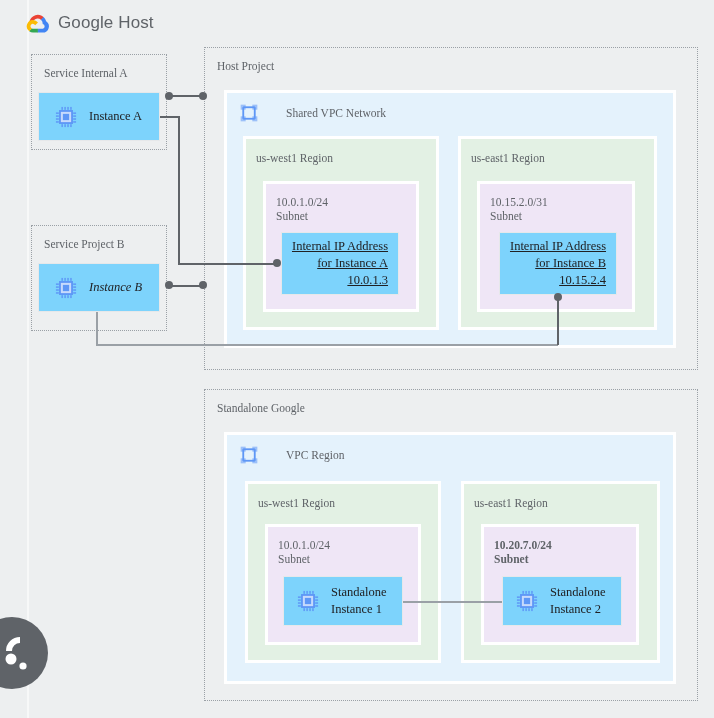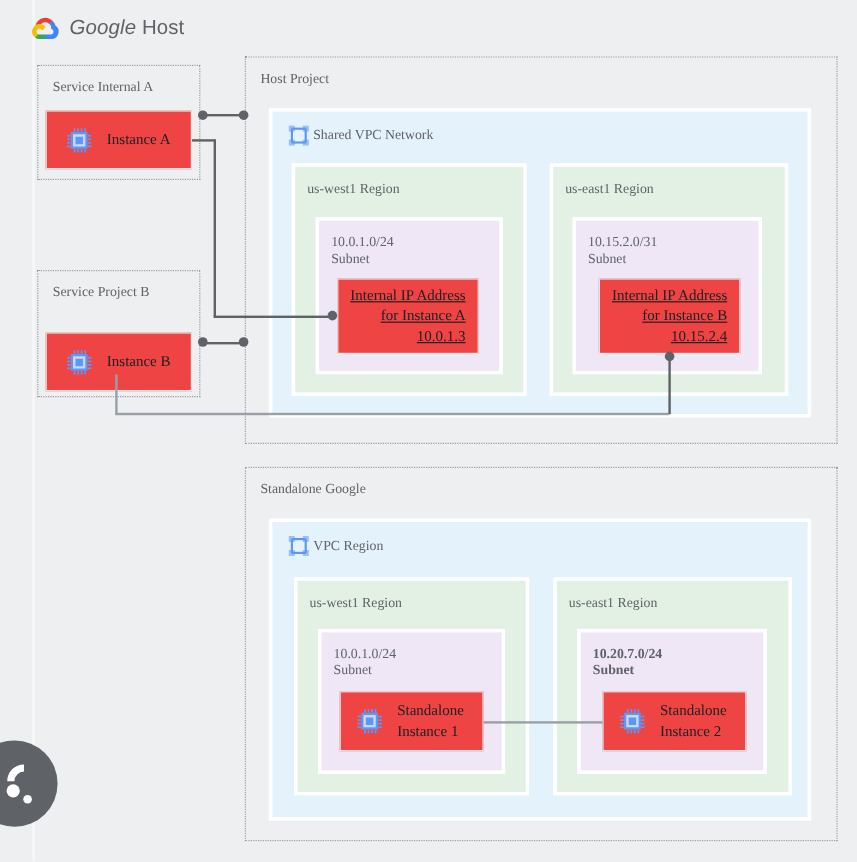--- a/index.html
+++ b/index.html
@@ -36,21 +36,21 @@
     height: 26px;
   }
   .gc-logo-mark { width: 24px; height: 20px; display: block; }
   .gc-wordmark {
     font-family: "Liberation Sans", sans-serif;
     font-size: 17px;
     color: #5f6368;
     letter-spacing: 0.1px;
     white-space: nowrap;
   }
-  .gc-wordmark b { font-weight: 400; color: #5f6368; font-style: italic; }
+  .gc-wordmark b { font-weight: 400; color: #5f6368; }
 
   
   .project {
     position: absolute;
     border: 1.5px dotted #9aa0a6;
     background: transparent;
     box-sizing: border-box;
   }
   .project > .proj-label {
     position: absolute;
@@ -80,32 +80,32 @@
   }
   .zone-label.two-line { white-space: pre-line; }
 
   
   .vpc-head {
     position: absolute;
     left: 12px;
     top: 10px;
     display: flex;
     align-items: center;
-    gap: 2px;
+    gap: 27px;
   }
   .vpc-head .vpc-text {
     font-size: 11.5px;
     color: #5f6368;
     white-space: nowrap;
   }
 
   
   .card {
     position: absolute;
-    background: #ef4444;
+    background: #7dd3fc;
     border: 1px solid #e6e8ea;
     box-sizing: border-box;
     display: flex;
     align-items: center;
     justify-content: center;
   }
   .card.with-icon {
     gap: 12px;
     justify-content: flex-start;
     padding-left: 16px;
@@ -190,21 +190,21 @@
       <path d="M6.4 6.4h11.2v11.2H6.4z" fill="#c6dafc"></path>
       <path d="M8.6 8.6h6.8v6.8H8.6z" fill="#5e97f6"></path>
     </g>
   </svg>
   <span class="card-text">Instance A</span>
 </div>
 
 <div class="project" style="left:31px; top:225px; width:136px; height:106px;">
   <div class="proj-label">Service Project B</div>
 </div>
-<div class="card with-icon" style="left:38px; top:277px; width:122px; height:49px;">
+<div class="card with-icon" style="left:38px; top:263px; width:122px; height:49px;font-style:italic;">
   <svg width="22" height="22" viewBox="0 0 24 24">
     <g fill="#5e97f6">
       <rect x="7" y="1" width="1.6" height="3.2"></rect>
         <rect x="10.2" y="1" width="1.6" height="3.2"></rect>
       <rect x="13.4" y="1" width="1.6" height="3.2"></rect>
         <rect x="16.6" y="1" width="1.6" height="3.2"></rect>
       <rect x="7" y="19.8" width="1.6" height="3.2"></rect>
         <rect x="10.2" y="19.8" width="1.6" height="3.2"></rect>
       <rect x="13.4" y="19.8" width="1.6" height="3.2"></rect>
         <rect x="16.6" y="19.8" width="1.6" height="3.2"></rect>

